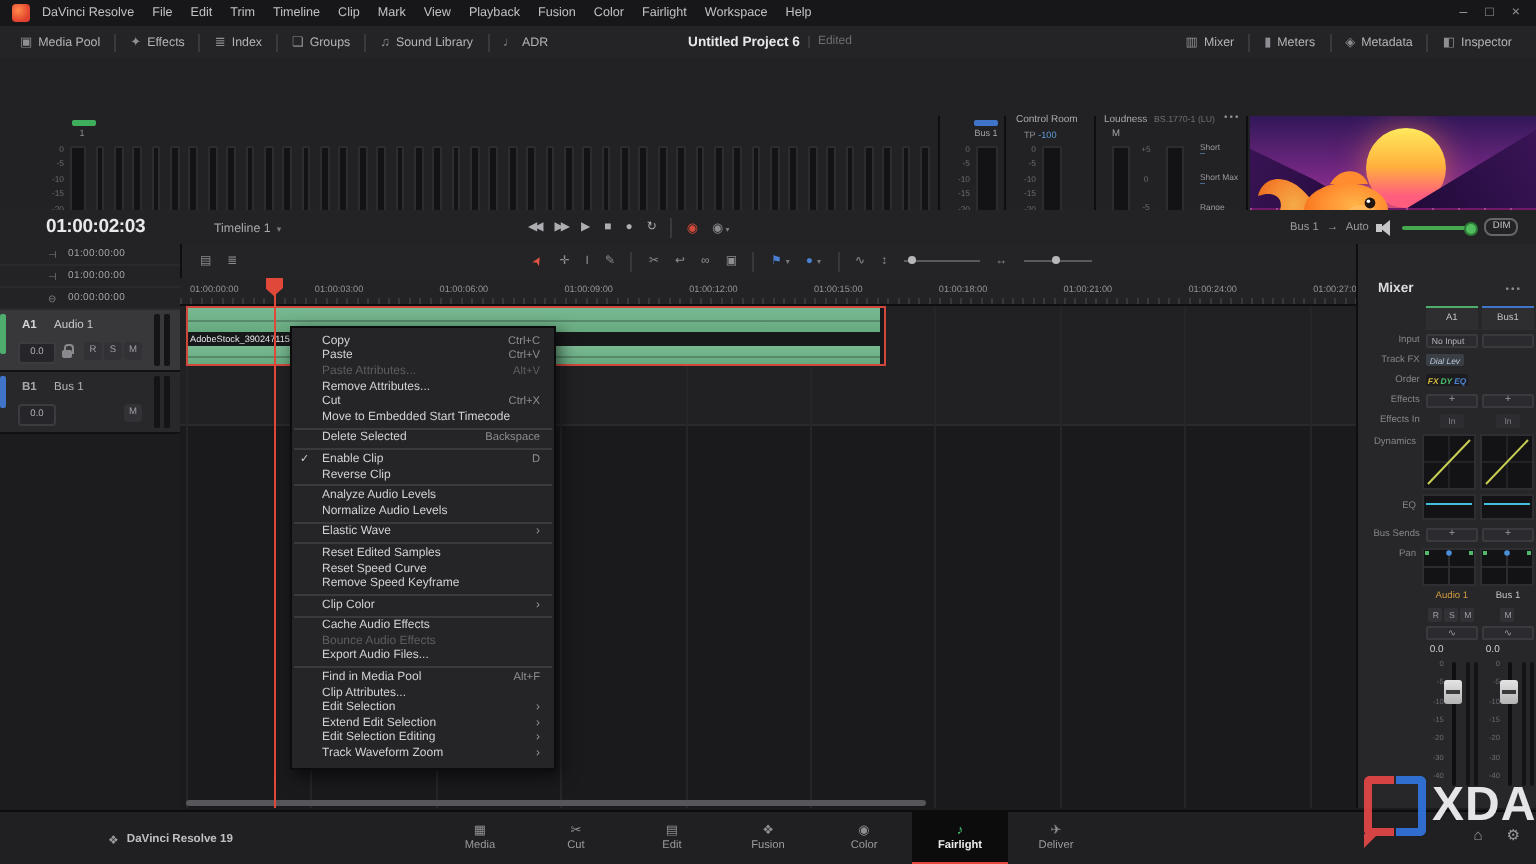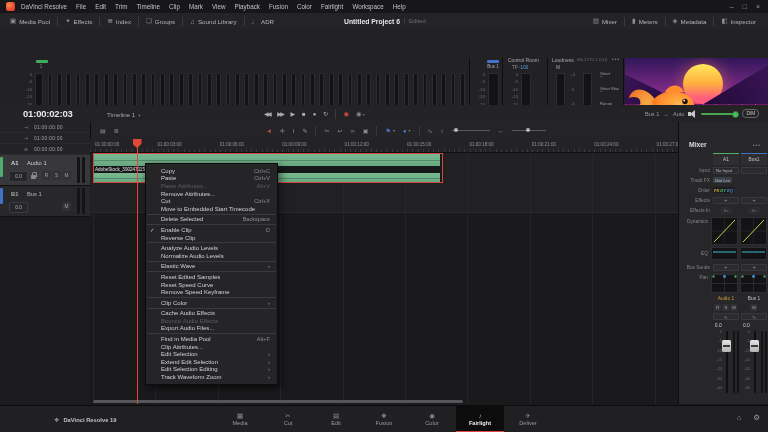--- a/index.html
+++ b/index.html
@@ -925,14 +925,19 @@
     <div id="bb-brand">
       <span id="bb-logo">❖</span>
       <span id="bb-version">DaVinci Resolve 19</span>
     </div>
     <div id="bb-right">
       <span>⌂</span>
       <span>⚙</span>
     </div>
   </div>
 
+  <div class="abs" id="xda">
+    <span class="xbr" id="xbr-l"></span>
+    <span class="xbr" id="xbr-r"></span>
+    <span id="xda-text">XDA</span>
+  </div>
 
 </div>
 
 </body></html>

